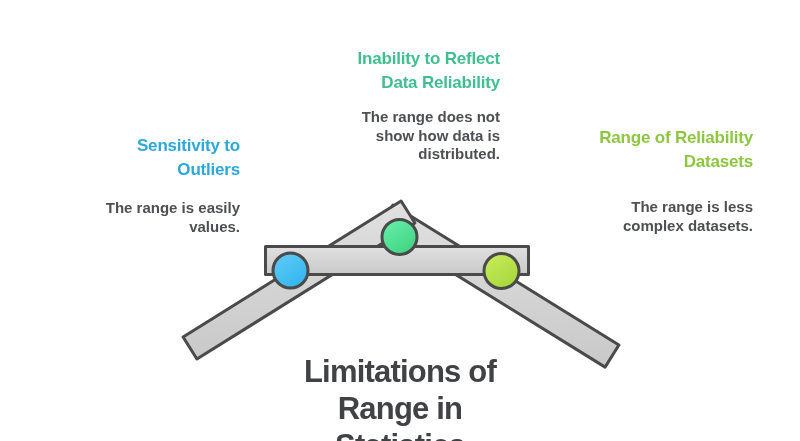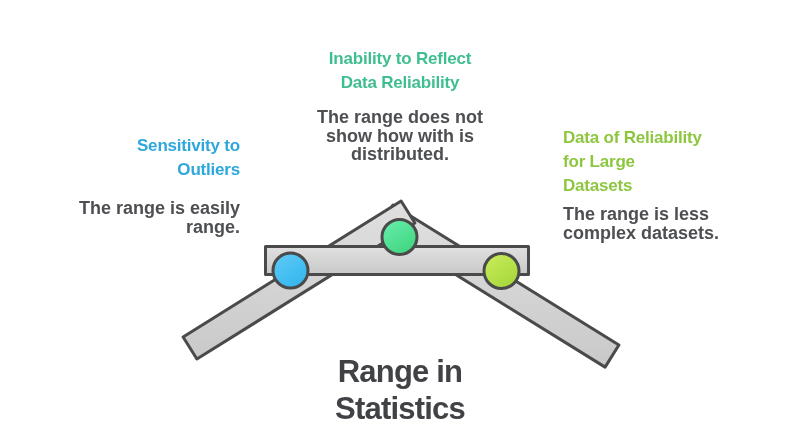--- a/index.html
+++ b/index.html
@@ -16,35 +16,35 @@
     inset: 0;
   }
   .item { position: absolute; }
   .heading {
     font-size: 17px;
     font-weight: bold;
     line-height: 24px;
     letter-spacing: -0.2px;
   }
   .desc {
-    font-size: 18px;
+    font-size: 15px;
     font-weight: bold;
     line-height: 18.5px;
     color: var(--text-body, #4d4f52);
   }
-  .h-line, .d-line { display: block; }
+  .h-line, .d-line { display: block; text-align: right; }
   .item-0 { top: 134px; left: 40px;  width: 200px; text-align: right; }
   .item-1 { top: 47px;  left: 300px; width: 200px; text-align: center; }
   .item-2 { top: 126px; left: 563px; width: 190px; text-align: left; }
   .item-0 .heading { color: var(--accent-0, #2ea7dc); }
   .item-1 .heading { color: var(--accent-1, #3fbf8f); }
   .item-2 .heading { color: var(--accent-2, #8dc63f); }
   .item-0 .desc { margin-top: 17px; }
   .item-1 .desc { margin-top: 13px; }
-  .item-2 .desc { margin-top: 7px; }
+  .item-2 .desc { margin-top: 24px; }
   .title {
     position: absolute;
     top: 332px;
     left: 0;
     width: 800px;
     text-align: center;
     font-size: 31px;
     font-weight: bold;
     line-height: 37px;
     letter-spacing: -0.8px;
@@ -86,46 +86,46 @@
     </g>
   </svg>
 
   <div class="item item-0">
     <div class="heading">
       <span class="h-line">Sensitivity to</span>
       <span class="h-line">Outliers</span>
     </div>
     <div class="desc">
       <span class="d-line">The range is easily</span>
-      <span class="d-line">range.</span>
+      <span class="d-line">values.</span>
     </div>
   </div>
 
   <div class="item item-1">
     <div class="heading">
       <span class="h-line">Inability to Reflect</span>
       <span class="h-line">Data Reliability</span>
     </div>
     <div class="desc">
       <span class="d-line">The range does not</span>
-      <span class="d-line">show how with is</span>
+      <span class="d-line">show how data is</span>
       <span class="d-line">distributed.</span>
     </div>
   </div>
 
   <div class="item item-2">
     <div class="heading">
-      <span class="h-line">Data of Reliability</span>
-      <span class="h-line">for Large</span>
+      <span class="h-line">Range of Reliability</span>
       <span class="h-line">Datasets</span>
     </div>
     <div class="desc">
       <span class="d-line">The range is less</span>
       <span class="d-line">complex datasets.</span>
     </div>
   </div>
 
   <h1 class="title">
+    <span class="t-line">Limitations of</span>
     <span class="t-line">Range in</span>
     <span class="t-line">Statistics</span>
   </h1>
 
 </div>
 
 </body></html>

